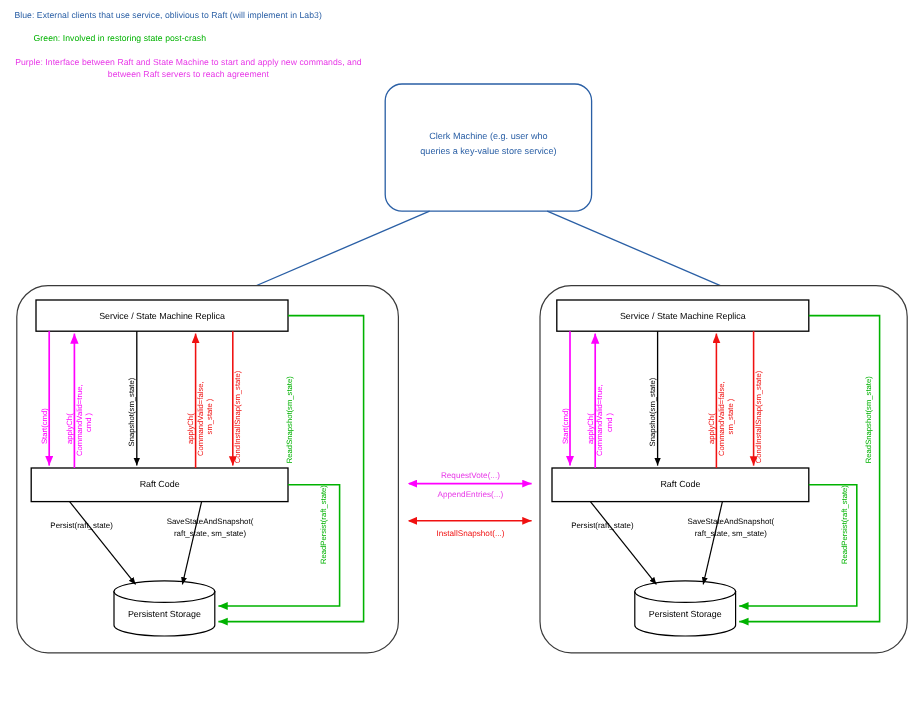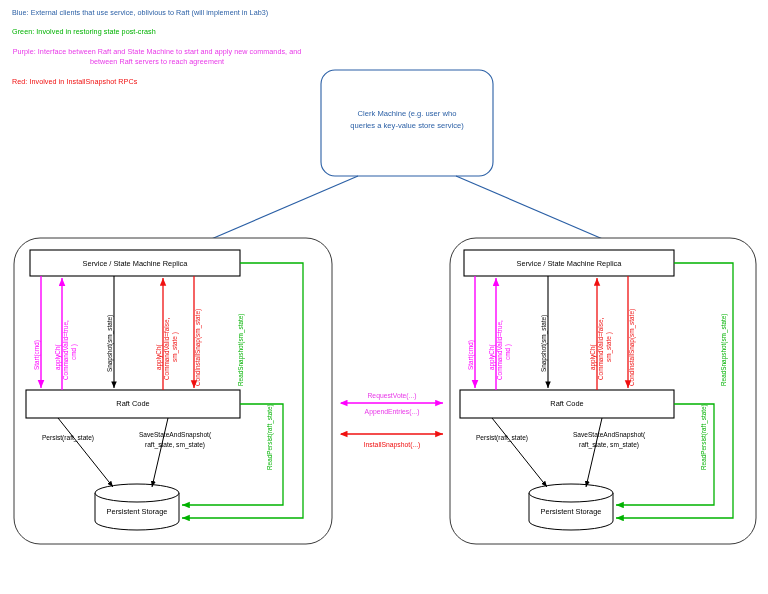--- a/index.html
+++ b/index.html
@@ -26,21 +26,21 @@
     top: 8px;
     width: 290px;
   }
   .legend-line {
     font-size: 7.2px;
     line-height: 1.45;
     margin-bottom: 9px;
     letter-spacing: 0.05px;
   }
   .legend-blue   { color: #2a5fa5; }
-  .legend-green  { color: #00b200; }
+  .legend-green  { color: #00b200; margin-left: 16px; }
   .legend-purple { color: #e838e8; text-align: center; }
   .legend-red    { color: #f01010; }
 
   svg { position: absolute; left: 0; top: 0; overflow: visible; }
 
   .box-label {
     font-size: 7.4px;
     fill: #000000;
     text-anchor: middle;
     dominant-baseline: middle;
@@ -70,21 +70,20 @@
 </style>
 </head>
 <body>
 
 <div id="canvas">
 
   <div class="legend">
     <div class="legend-line legend-blue">Blue: External clients that use service, oblivious to Raft (will implement in Lab3)</div>
     <div class="legend-line legend-green">Green: Involved in restoring state post-crash</div>
     <div class="legend-line legend-purple">Purple: Interface between Raft and State Machine to start and apply new commands, and between Raft servers to reach agreement</div>
-    <div class="legend-line legend-red">Red: Involved in InstallSnapshot RPCs</div>
   </div>
 
   <svg width="768" height="594">
     <defs>
       <marker id="ah-blue" markerWidth="7" markerHeight="7" refX="6" refY="2.5" orient="auto">
         <path d="M0,0 L6,2.5 L0,5 z" fill="#2a5fa5"></path>
       </marker>
       <marker id="ah-black" markerWidth="7" markerHeight="7" refX="6" refY="2.5" orient="auto">
         <path d="M0,0 L6,2.5 L0,5 z" fill="#000000"></path>
       </marker>

